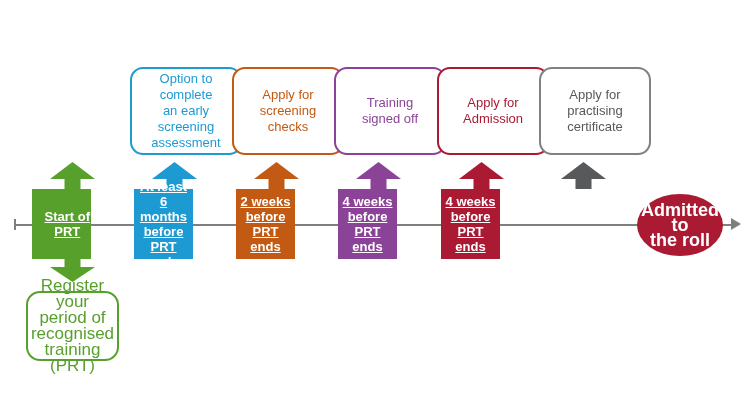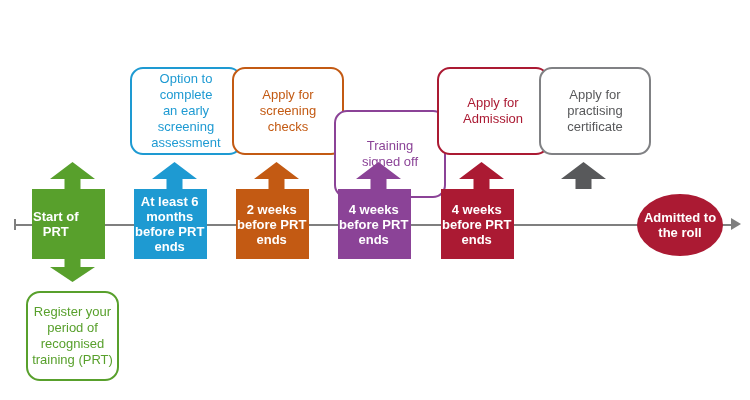--- a/index.html
+++ b/index.html
@@ -26,46 +26,46 @@
   .column{position:absolute;top:0;width:89px;height:400px;}
   .top-box{
     position:absolute;top:67px;left:0;width:112px;height:88px;box-sizing:border-box;
     border:2px solid;border-radius:13px;background:#fff;
     display:flex;align-items:center;justify-content:center;text-align:center;
     font-size:13px;line-height:16px;padding:2px;
   }
   .up-arrow{position:absolute;top:162px;left:22px;width:45px;height:27px;}
   .down-arrow{position:absolute;top:259px;left:22px;width:45px;height:23px;}
   .node-box{
-    position:absolute;top:189px;left:4px;width:73px;height:70px;
+    position:absolute;top:189px;left:4px;width:59px;height:70px;
     color:#fff;font-weight:700;font-size:13px;line-height:15px;
-    display:flex;align-items:center;justify-content:flex-start;text-align:center;padding:0 1px;box-sizing:border-box;
+    display:flex;align-items:center;justify-content:flex-end;text-align:center;padding:0 1px;box-sizing:border-box;text-decoration:underline;
   }
   .register-box{
-    position:absolute;top:291px;left:-2px;width:93px;height:90px;box-sizing:border-box;
+    position:absolute;top:291px;left:-2px;width:93px;height:70px;box-sizing:border-box;
     border:2px solid var(--green);border-radius:14px;color:var(--green);
     display:flex;align-items:center;justify-content:center;text-align:center;
-    font-size:13px;line-height:16px;
+    font-size:17px;line-height:16px;
   }
   .end-ellipse{
     position:absolute;left:637px;top:194px;width:86px;height:62px;border-radius:50%;
-    background:var(--crimson);color:#fff;font-weight:700;font-size:13px;line-height:15px;
+    background:var(--crimson);color:#fff;font-weight:700;font-size:18px;line-height:15px;
     display:flex;align-items:center;justify-content:center;text-align:center;
   }
   
   .c-green  .top-box{border-color:var(--green);color:var(--green);}
   .c-green  .node-box{background:var(--green);}
   .c-green  polygon{fill:var(--green);}
   .c-blue   .top-box{border-color:var(--blue);color:var(--blue);}
   .c-blue   .node-box{background:var(--blue);}
   .c-blue   polygon{fill:var(--blue);}
   .c-orange .top-box{border-color:var(--orange);color:var(--orange);}
   .c-orange .node-box{background:var(--orange);}
   .c-orange polygon{fill:var(--orange);}
-  .c-purple .top-box{border-color:var(--purple);color:var(--purple);margin-top:43px;}
+  .c-purple .top-box{border-color:var(--purple);color:var(--purple);}
   .c-purple .node-box{background:var(--purple);}
   .c-purple polygon{fill:var(--purple);}
   .c-crimson .top-box{border-color:var(--crimson);color:var(--crimson);}
   .c-crimson .node-box{background:var(--crimson);}
   .c-crimson polygon{fill:var(--crimson);}
   .c-gray   .top-box{border-color:#808184;color:var(--gray);}
   .c-gray   .node-box{background:var(--gray);}
   .c-gray   polygon{fill:var(--gray);}
 </style>
 </head>

